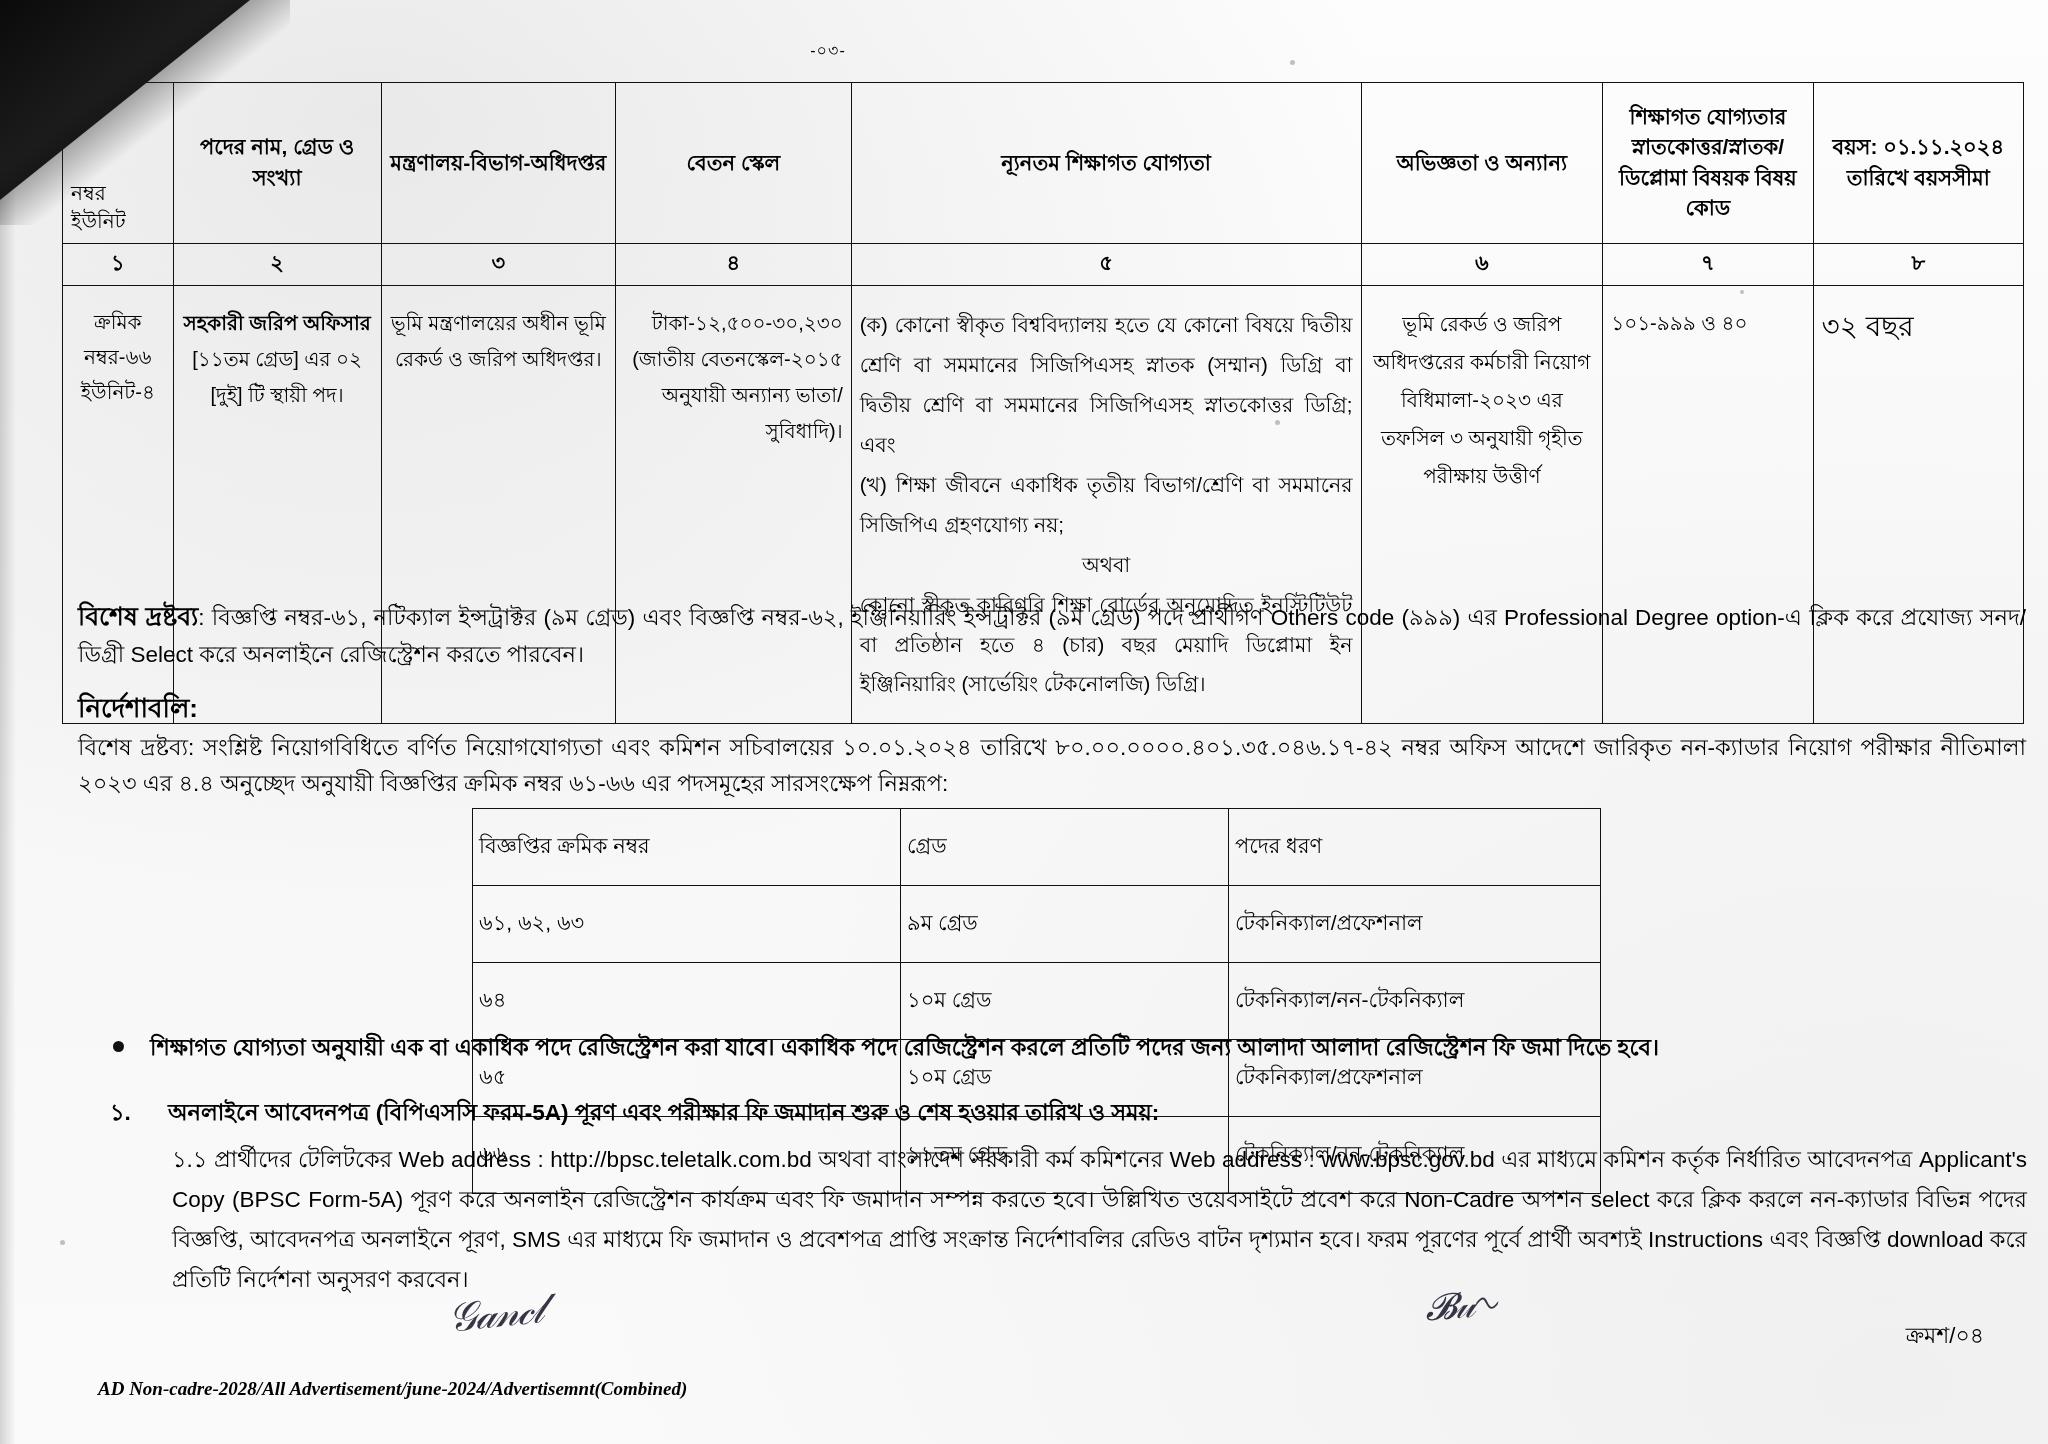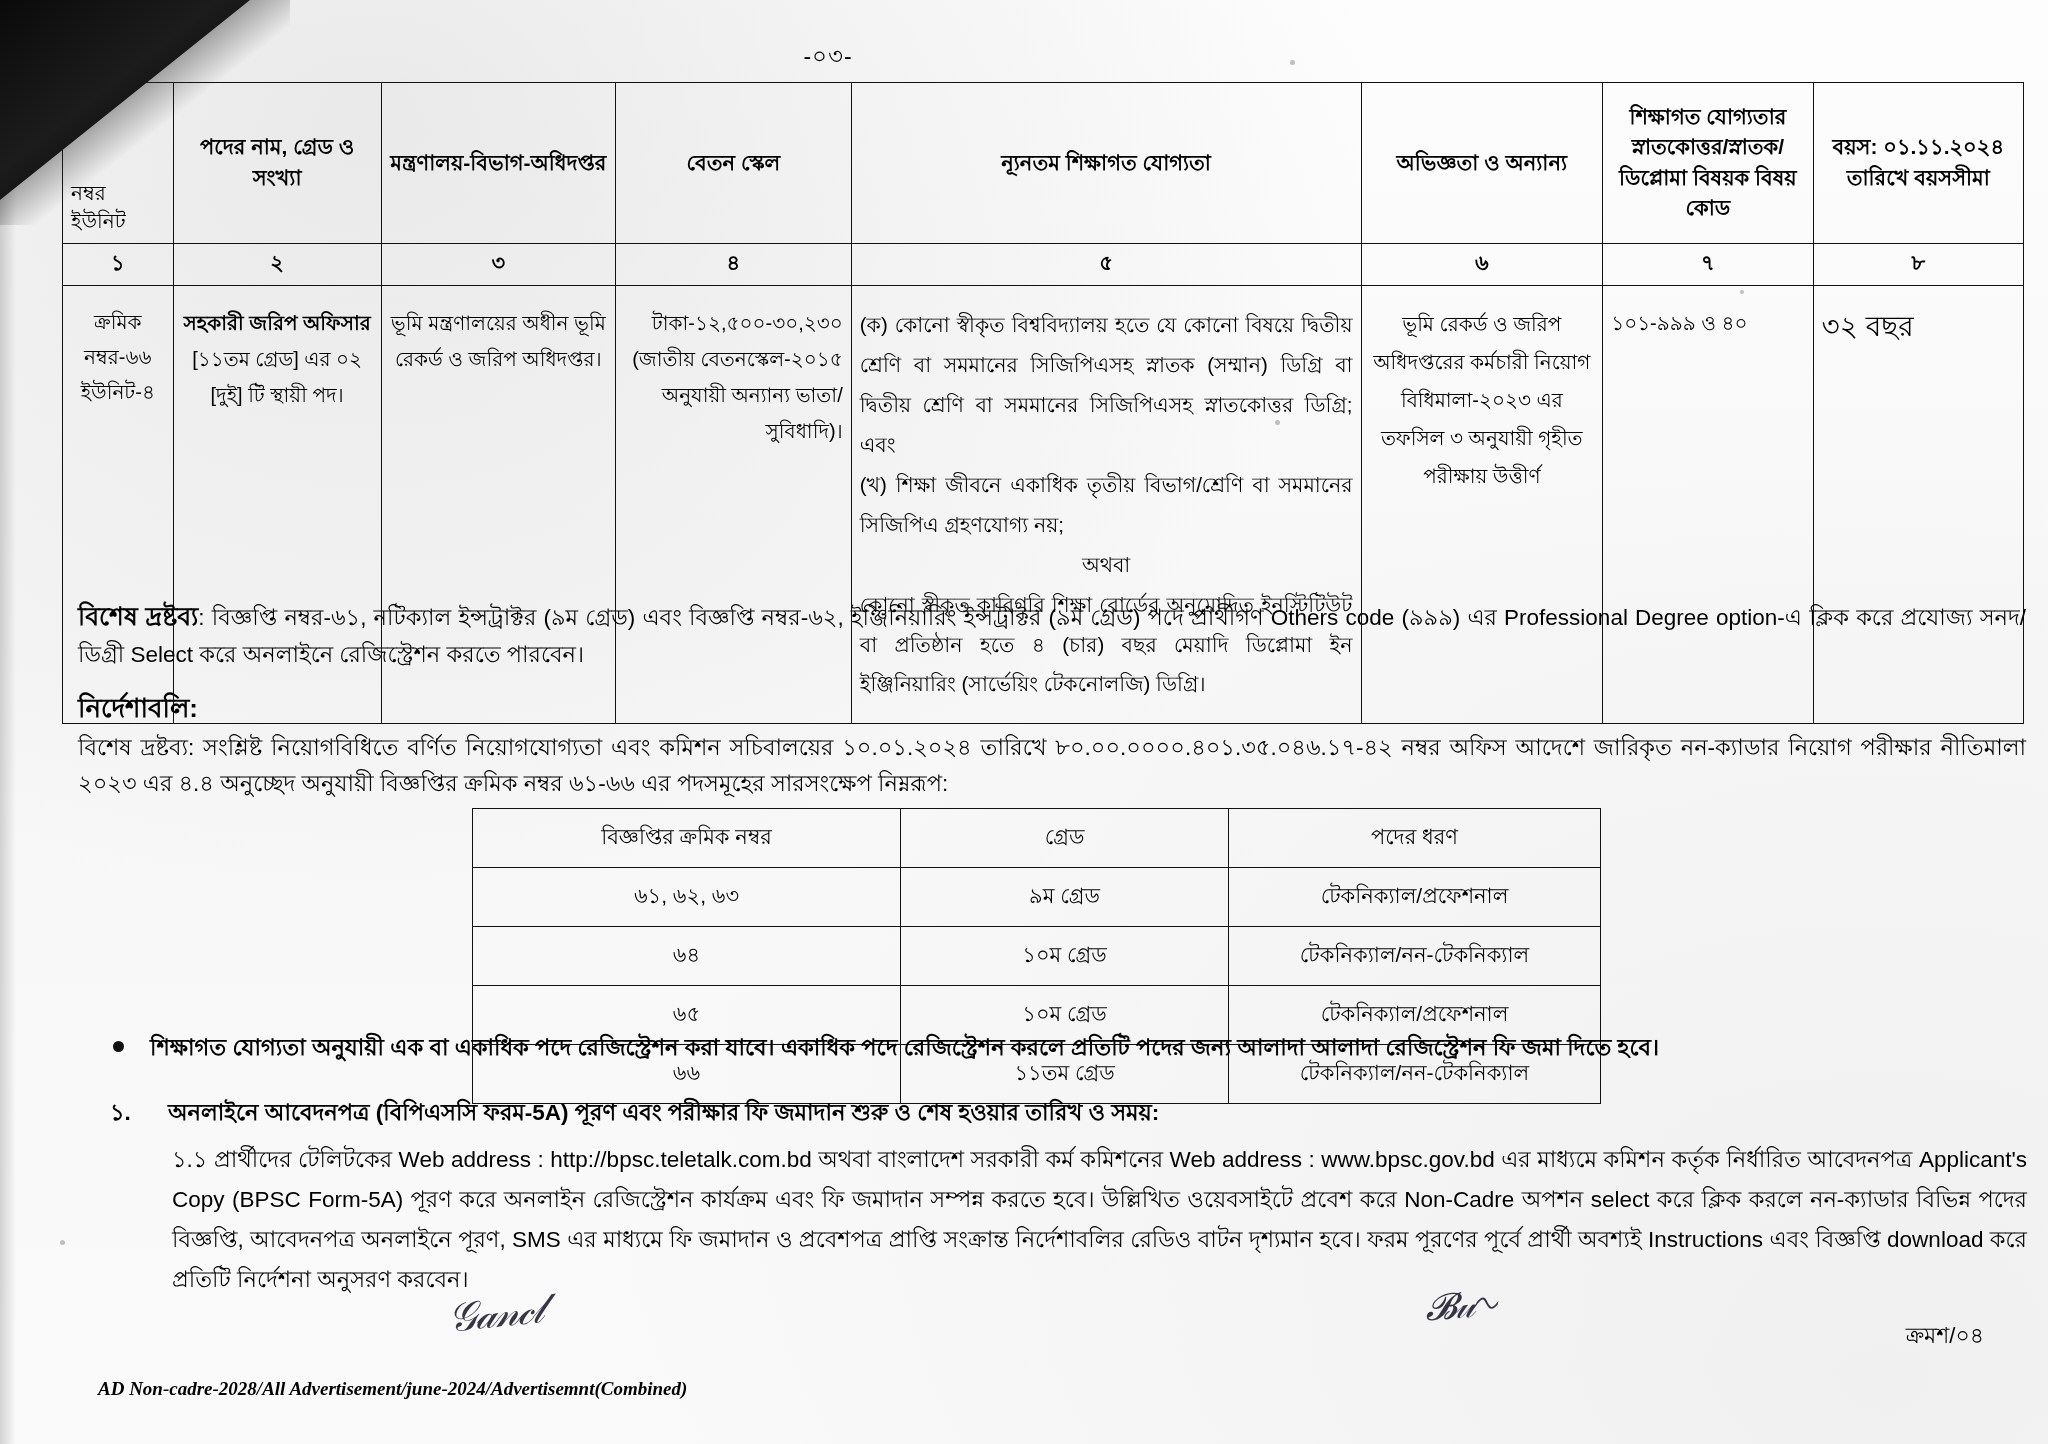--- a/index.html
+++ b/index.html
@@ -61,21 +61,21 @@
   }
 
   .content { position: absolute; inset: 0; }
 
   .page-num {
     position: absolute;
     top: 38px;
     left: 0;
     width: 1656px;
     text-align: center;
-    font-size: 23px;
+    font-size: 16px;
     letter-spacing: 1px;
     font-family: "Liberation Sans", "DejaVu Sans", sans-serif;
   }
 
   
   table.main {
     position: absolute;
     left: 62px;
     top: 82px;
     width: 1962px;
@@ -156,24 +156,24 @@
     position: absolute;
     left: 472px;
     top: 808px;
     width: 1128px;
     border-collapse: collapse;
     table-layout: fixed;
     font-family: "Liberation Sans", "DejaVu Sans", sans-serif;
   }
   table.summary th, table.summary td {
     border: 1.6px solid #111;
-    text-align: center;
+    text-align: left;
     font-size: 21px;
     height: 44px;
-    padding: 7px 6px;
+    padding: 16px 6px;
   }
   table.summary th { font-weight: normal; }
 
   
   .bullet-row {
     position: absolute;
     left: 150px;
     top: 1030px;
     width: 1880px;
     font-size: 22.5px;

